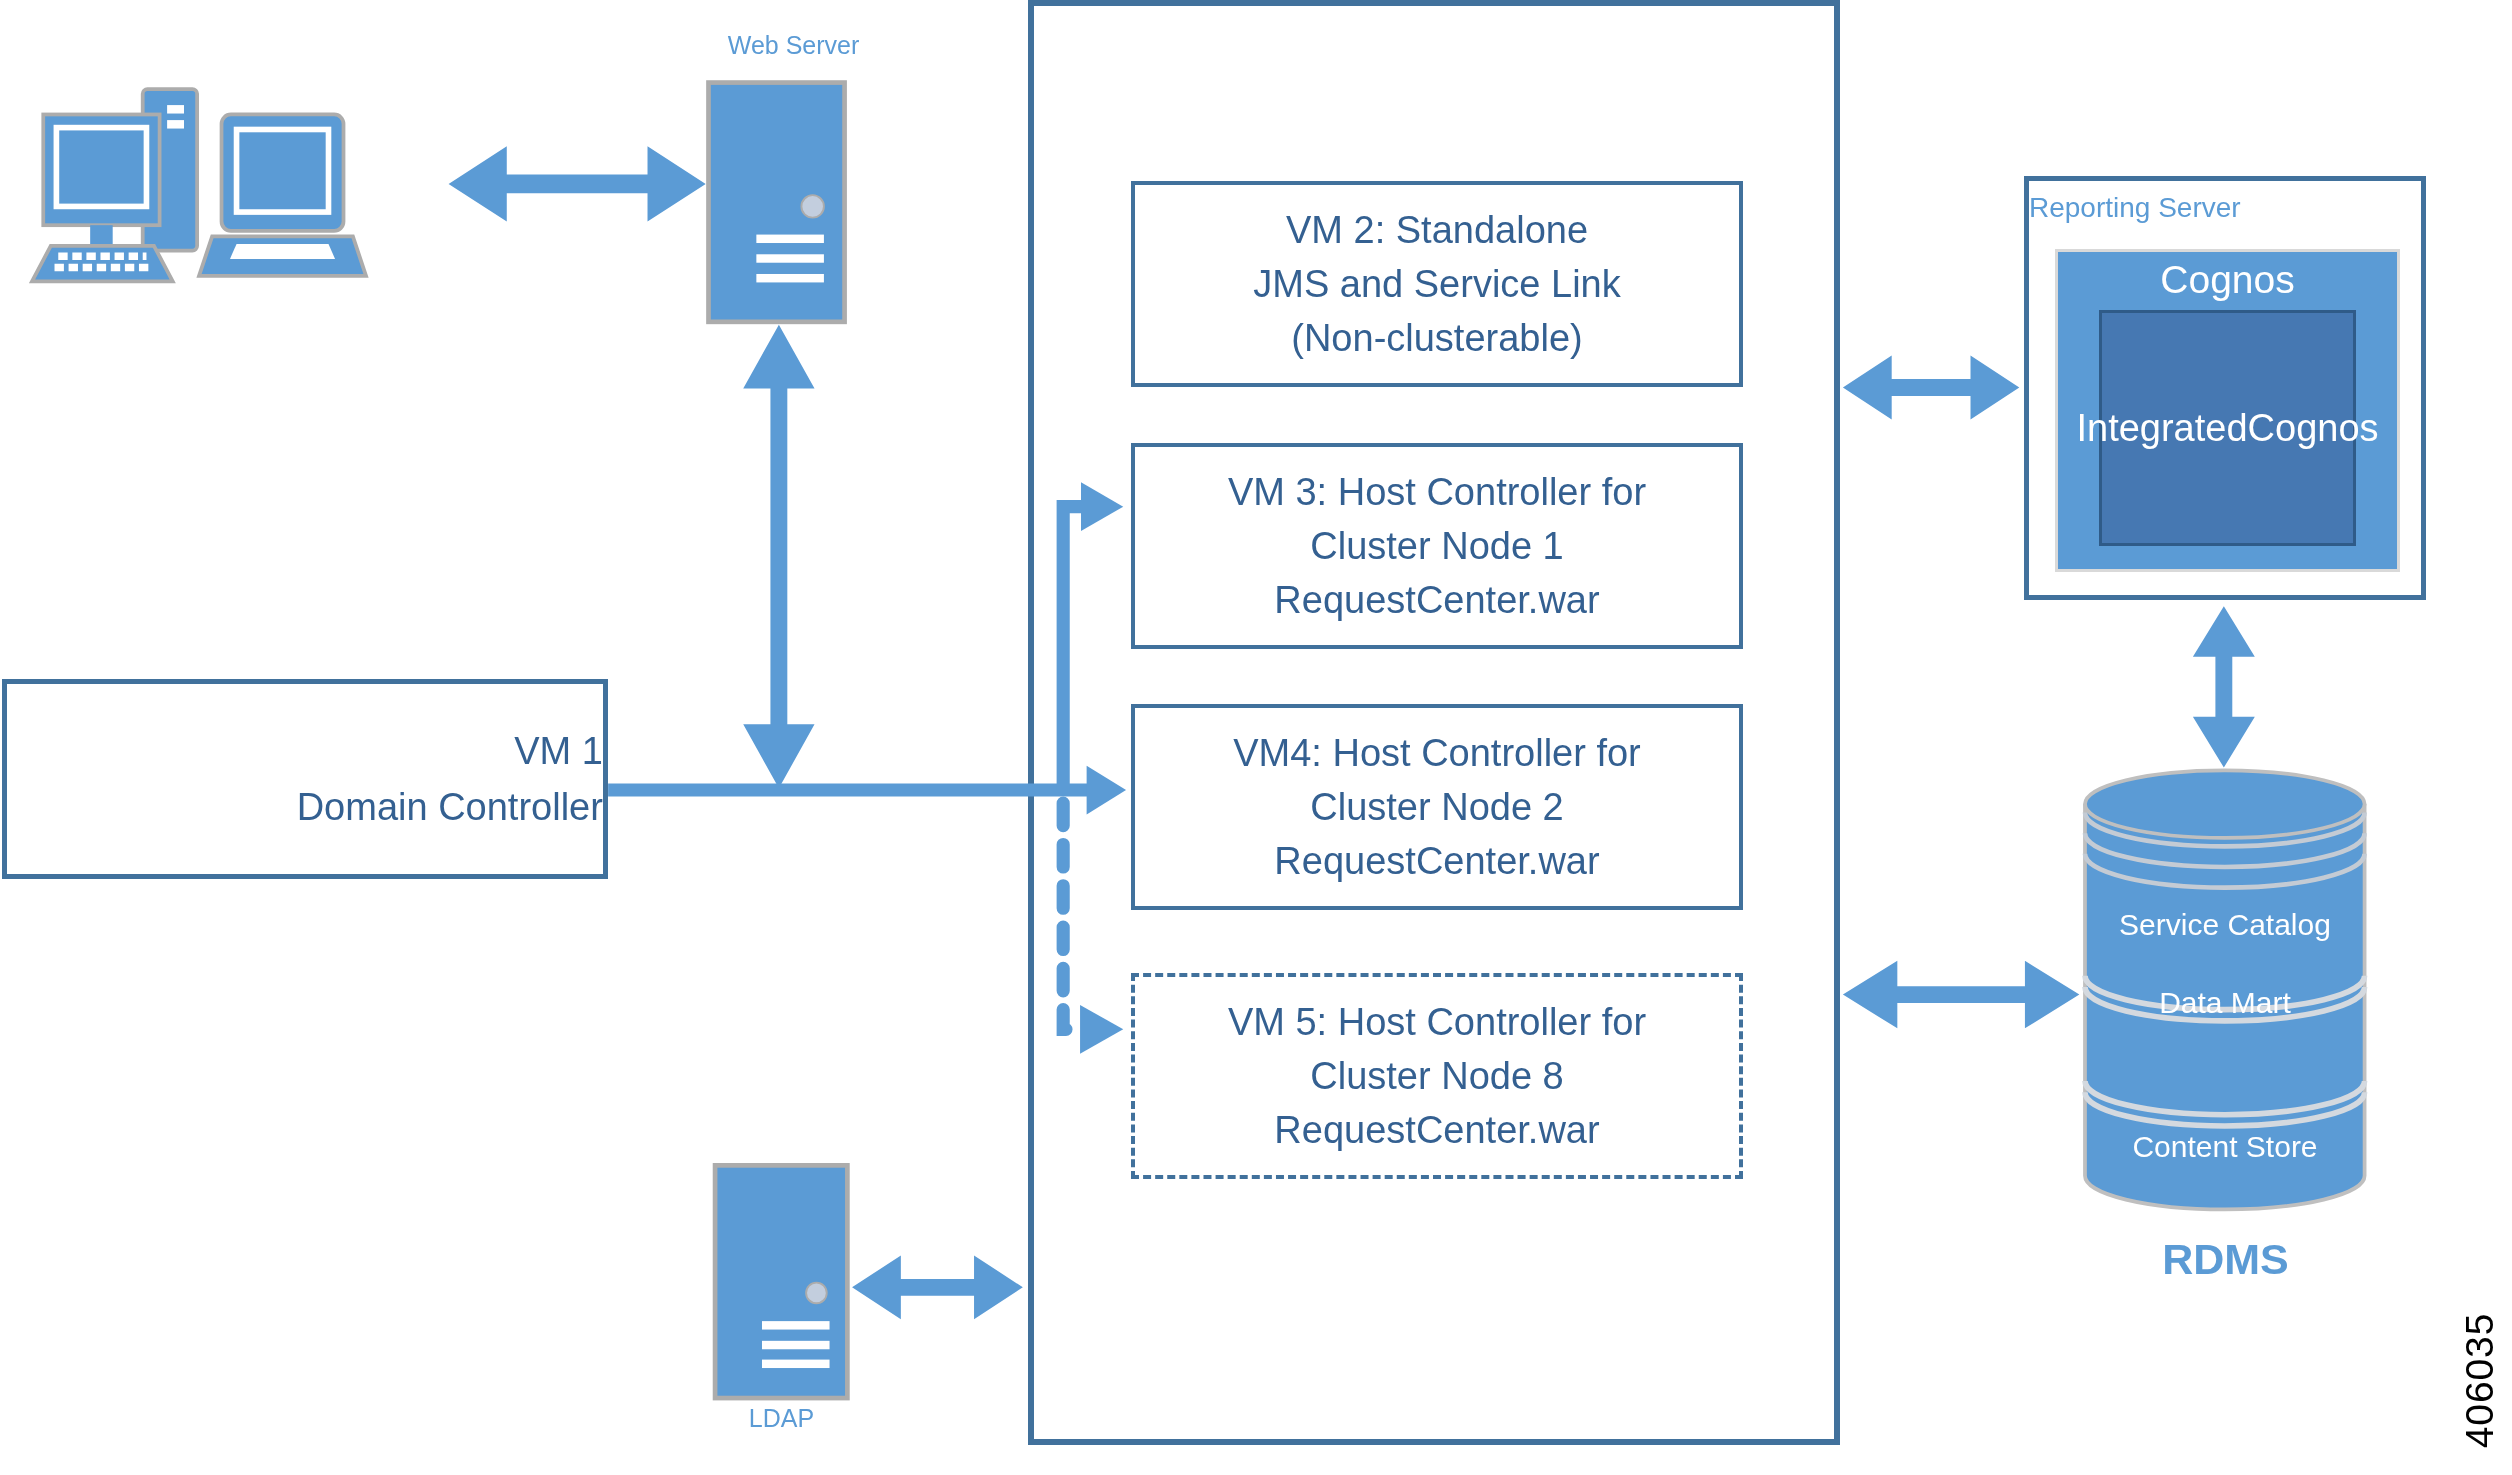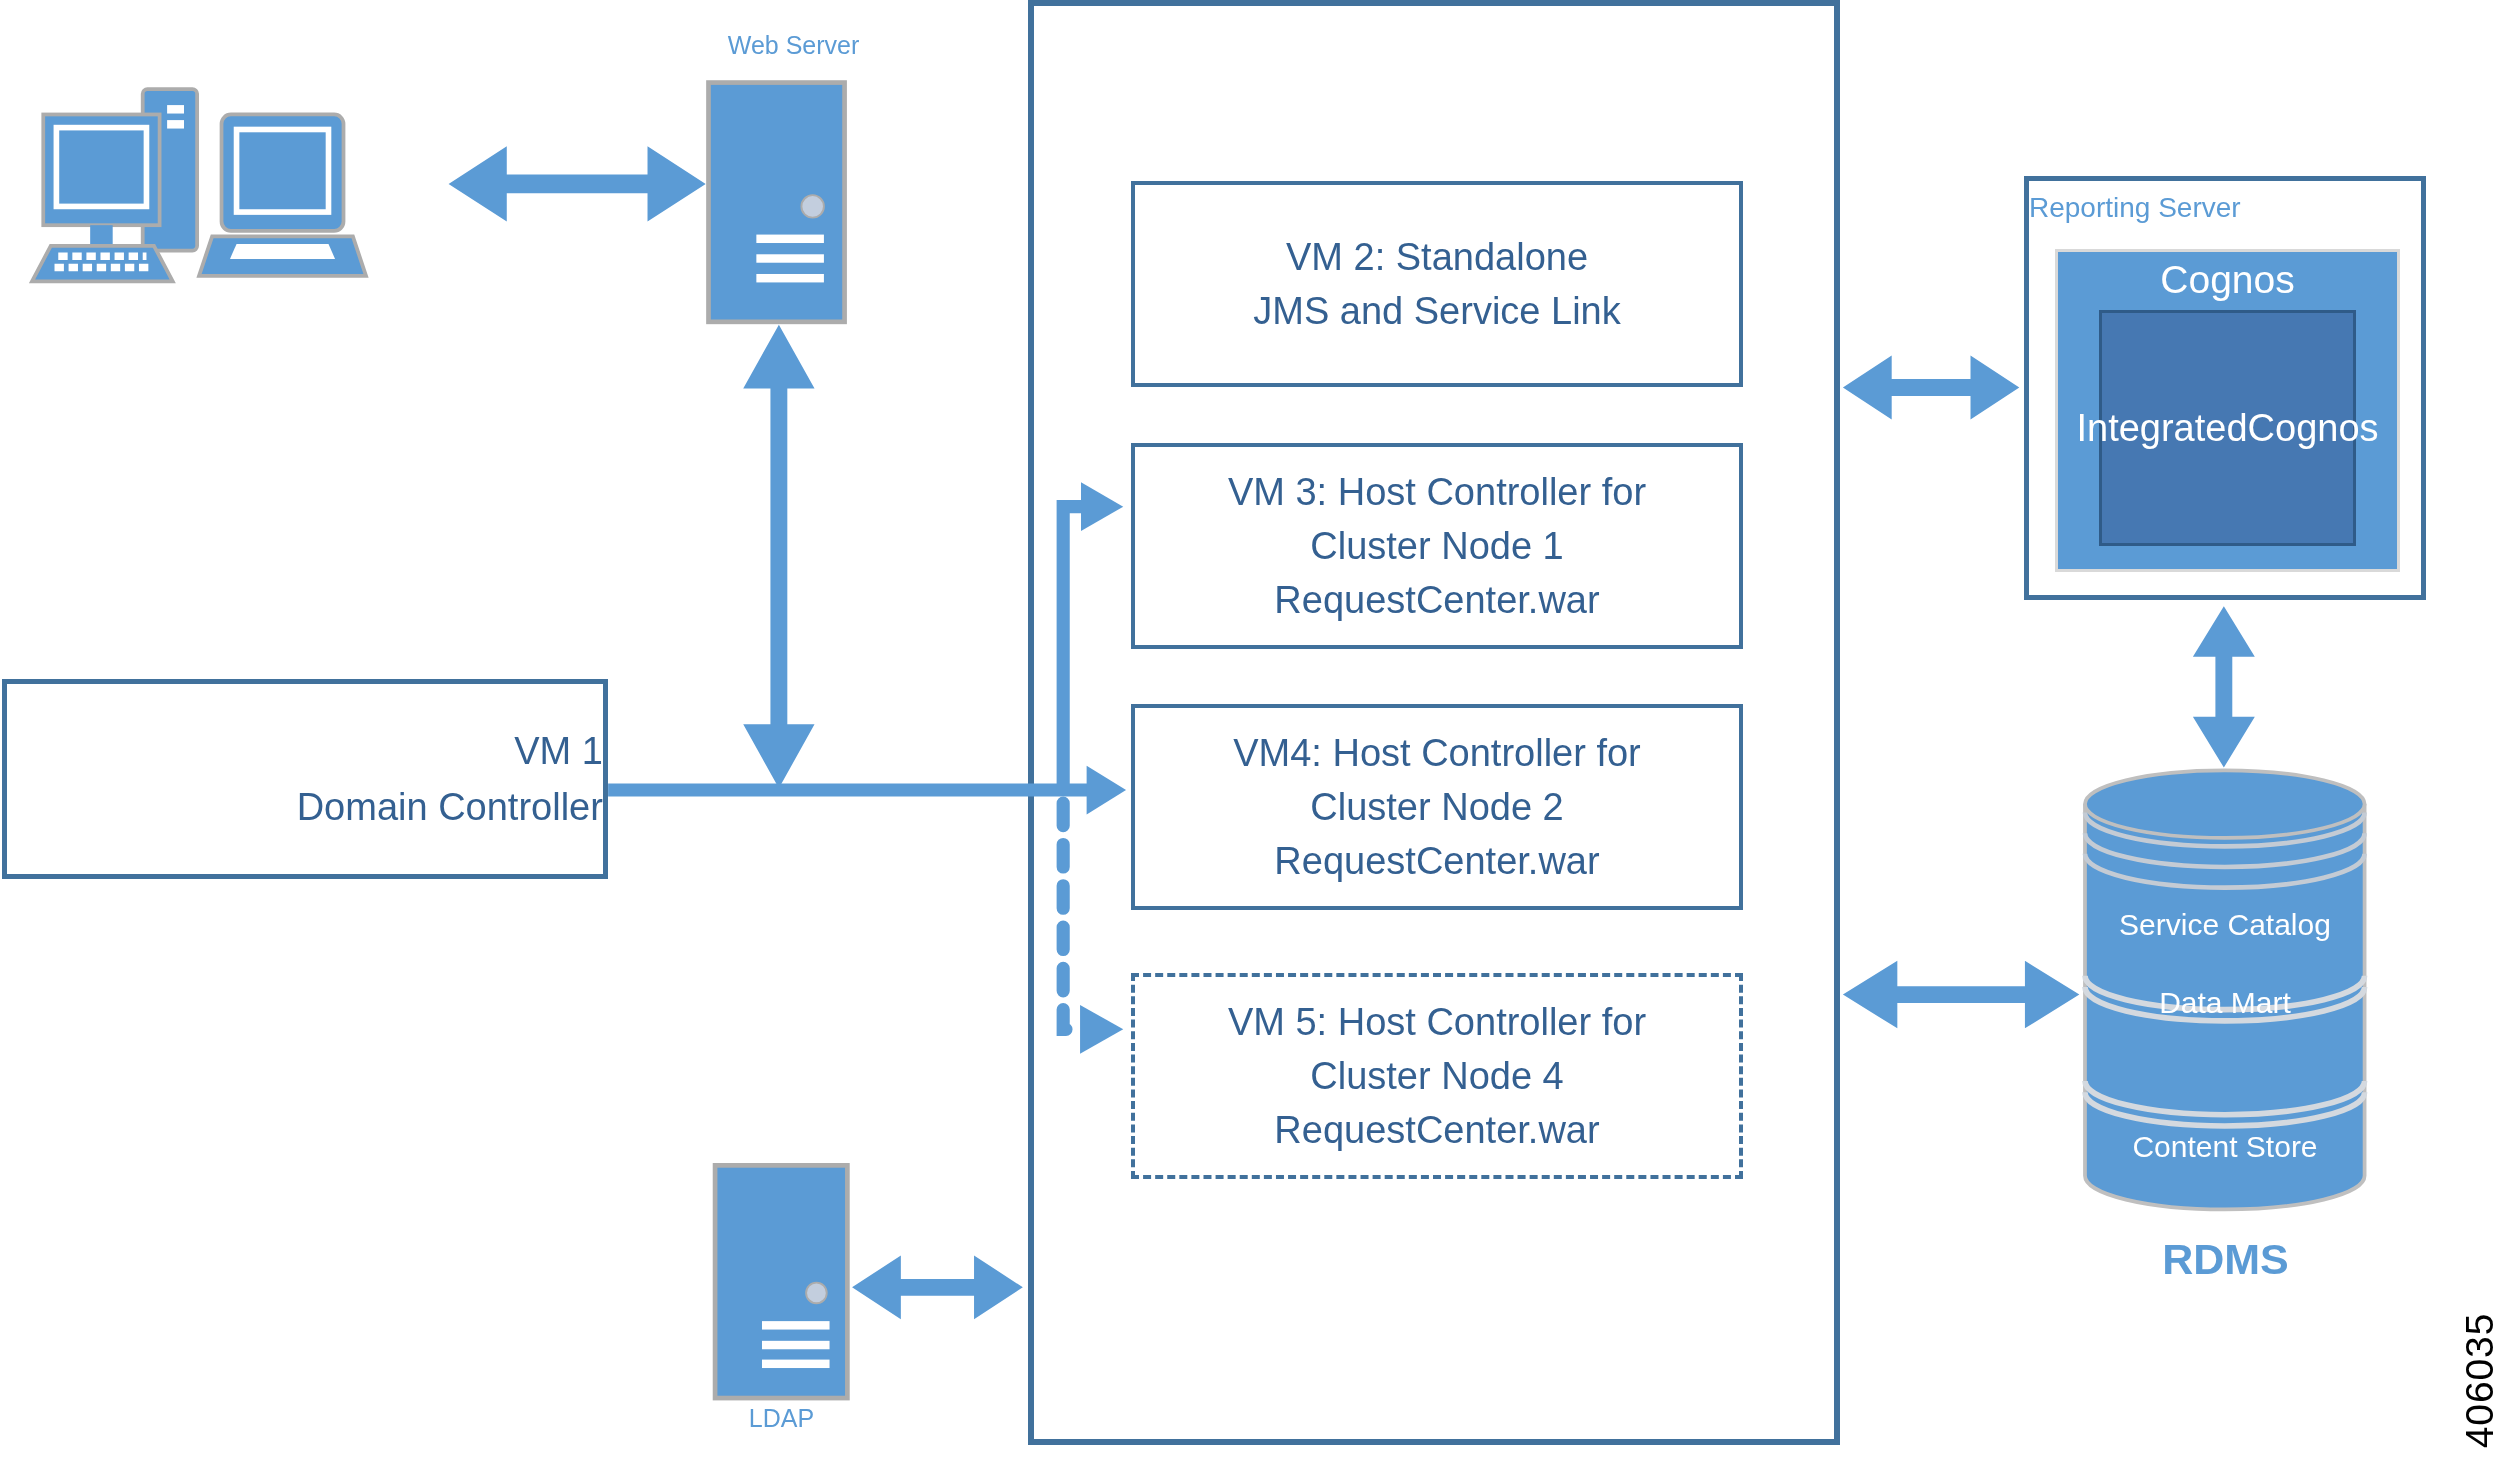--- a/index.html
+++ b/index.html
@@ -135,34 +135,35 @@
   <div class="bluelabel" style="left:711px;top:1404px;width:141px;">LDAP</div>
 
   <div class="vm1box">
     <span>VM 1</span>
     <span>Domain Controller</span>
   </div>
 
   <div class="vmbox" id="vm2">
     <span>VM 2: Standalone</span>
     <span>JMS and Service Link</span>
+    <span>(Non-clusterable)</span>
   </div>
   <div class="vmbox" id="vm3">
     <span>VM 3: Host Controller for</span>
     <span>Cluster Node 1</span>
     <span>RequestCenter.war</span>
   </div>
   <div class="vmbox" id="vm4">
     <span>VM4: Host Controller for</span>
     <span>Cluster Node 2</span>
     <span>RequestCenter.war</span>
   </div>
   <div class="vmbox" id="vm5">
     <span>VM 5: Host Controller for</span>
-    <span>Cluster Node 4</span>
+    <span>Cluster Node 8</span>
     <span>RequestCenter.war</span>
   </div>
 
   <div class="reporting">
     <div class="rs-title">Reporting Server</div>
     <div class="cognos-box">
       <div class="cognos-title">Cognos</div>
       <div class="integrated-box">
         <span>Integrated</span>
         <span>Cognos</span>

